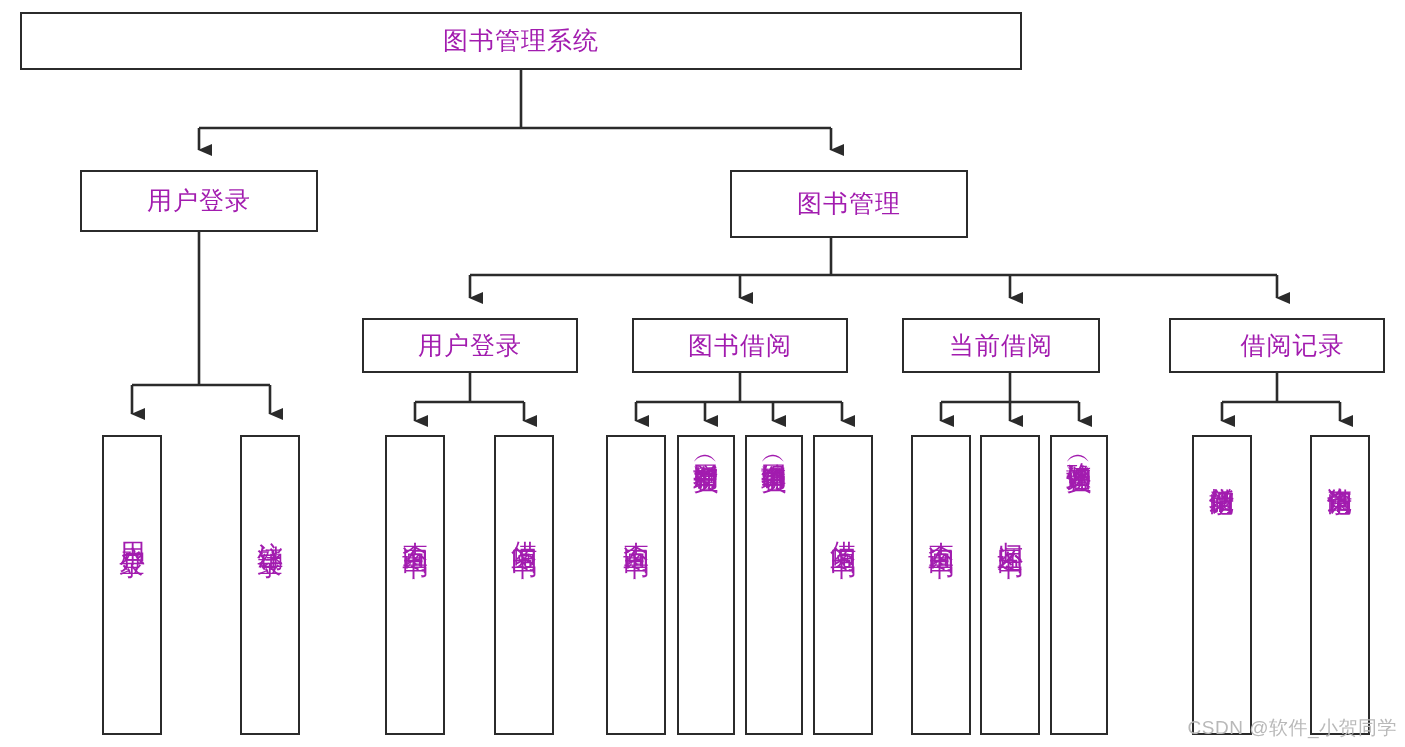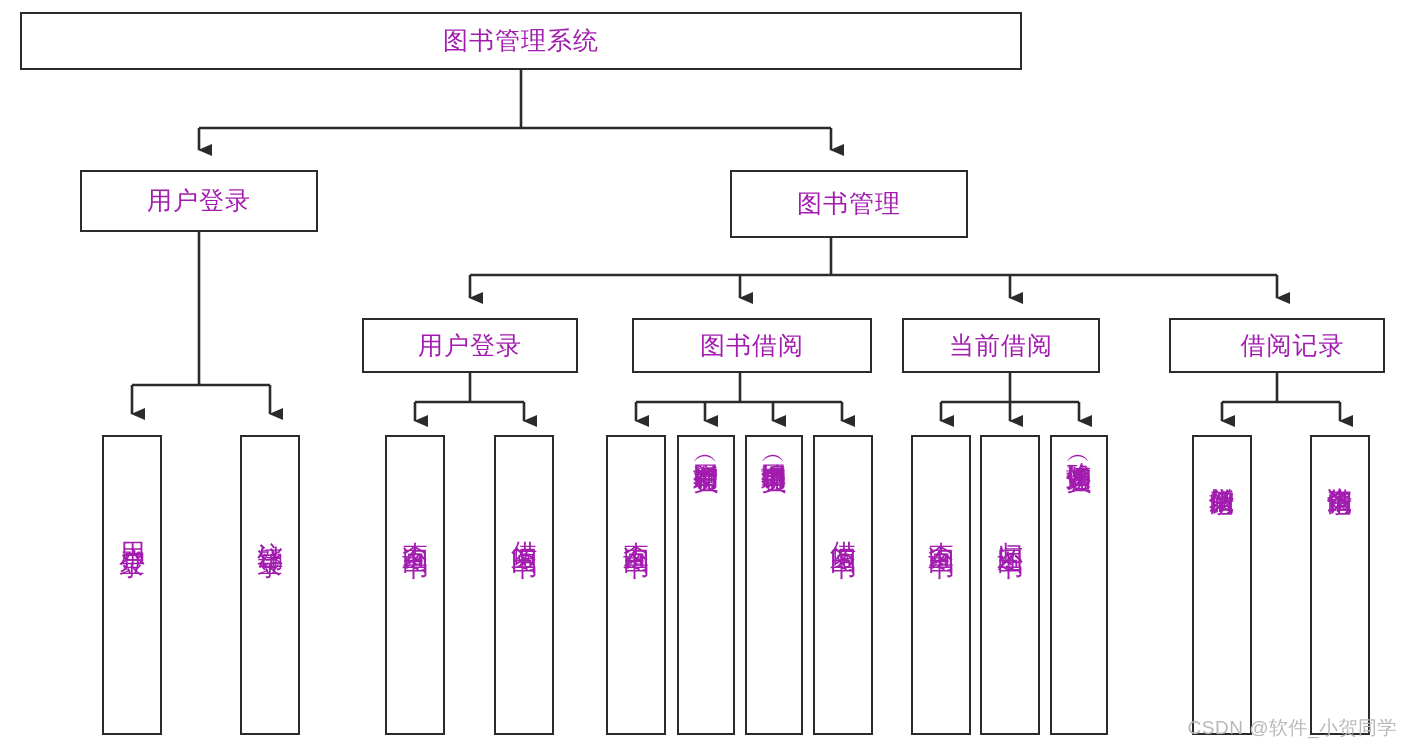--- a/index.html
+++ b/index.html
@@ -146,21 +146,21 @@
   </div>
 
   <div class="node horiz" style="left:711px; top:170px; width:238px; height:68px;margin-left:19px;">
     <span class="node-label">图书管理</span>
   </div>
 
   <div class="node horiz" style="left:362px; top:318px; width:216px; height:55px;">
     <span class="node-label">用户登录</span>
   </div>
 
-  <div class="node horiz" style="left:632px; top:318px; width:240px; height:55px;">
+  <div class="node horiz" style="left:632px; top:318px; width:216px; height:55px;">
     <span class="node-label">图书借阅</span>
   </div>
 
   <div class="node horiz" style="left:902px; top:318px; width:198px; height:55px;">
     <span class="node-label">当前借阅</span>
   </div>
 
   <div class="node horiz" style="left:1169px; top:318px; width:216px; height:55px;padding-left:31px;">
     <span class="node-label">借阅记录</span>
   </div>

